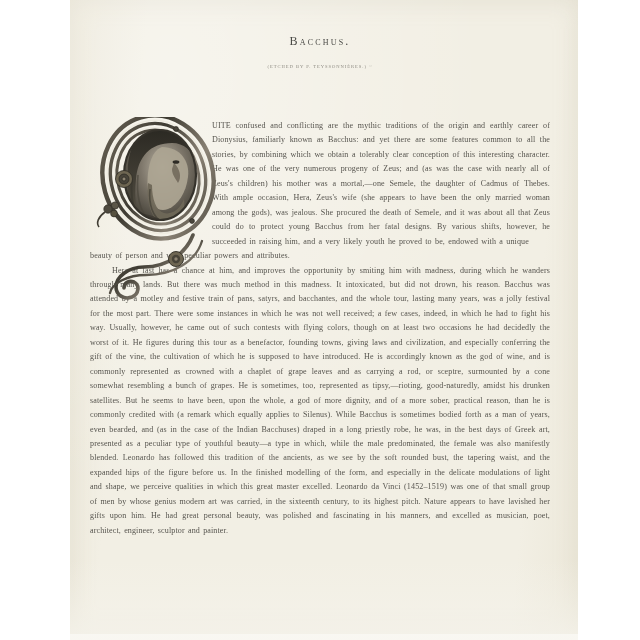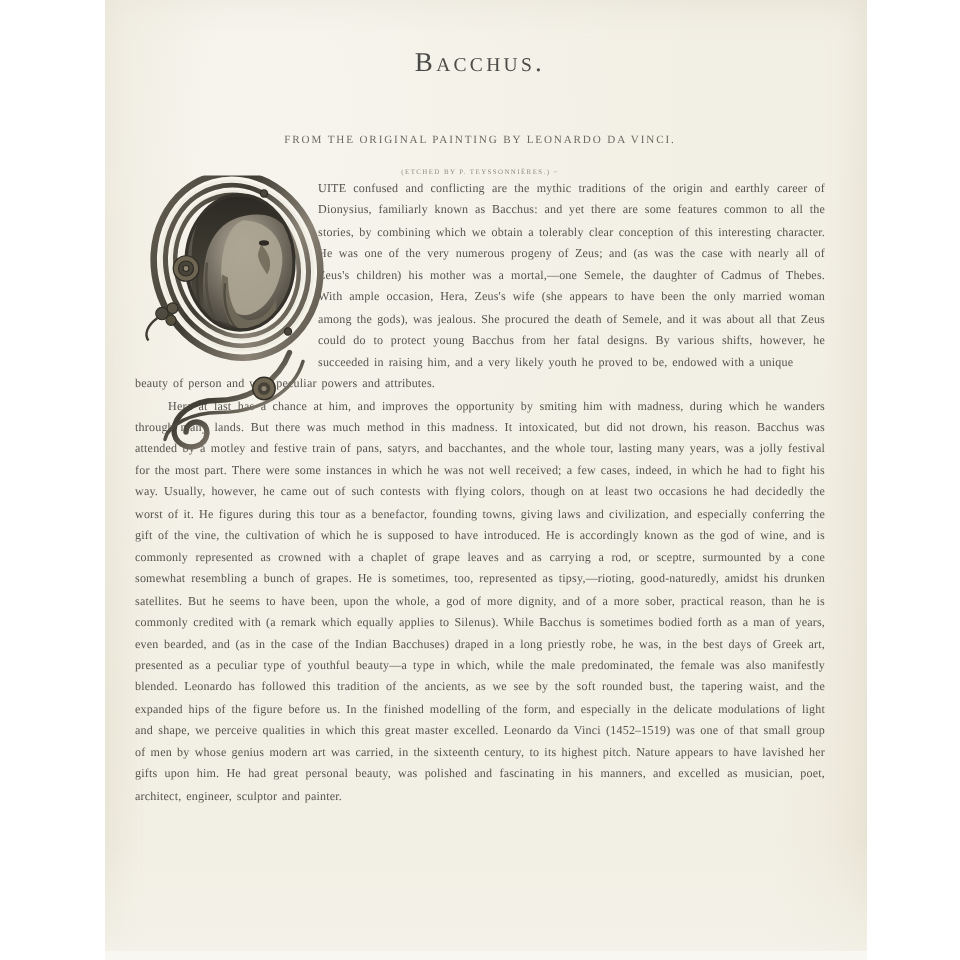--- a/index.html
+++ b/index.html
@@ -31,21 +31,21 @@
 
   .title{
     text-align:center;
     font-size:15.5px;
     letter-spacing:2.2px;
     color:#4a4a46;
     margin-top:31px;
     font-variant:small-caps;
     text-transform:capitalize;
   }
-  .title .big{font-size:18px;}
+  .title .big{font-size:12px;}
 
   .subtitle{
     text-align:center;
     font-size:7.4px;
     letter-spacing:1.25px;
     color:#6d6a62;
     margin-top:36px;
     text-transform:uppercase;
   }
   .etcher{
@@ -103,21 +103,20 @@
 <body>
 
 <div id="scan"></div>
 
 <div id="page">
 
   <div class="title">
     <span class="big">Bacchus.</span>
   </div>
 
-  <div class="subtitle">FROM THE ORIGINAL PAINTING BY LEONARDO DA VINCI.</div>
 
   <div class="etcher">(ETCHED BY P. TEYSSONNIÈRES.) ~</div>
 
   <div class="body-col">
 
     <svg id="medallion" viewBox="0 0 135 190" xmlns="http://www.w3.org/2000/svg">
       <defs>
         <radialGradient id="face" cx="52%" cy="40%" r="62%">
           <stop offset="0%" stop-color="#b9b2a2"></stop>
           <stop offset="45%" stop-color="#7d766a"></stop>

